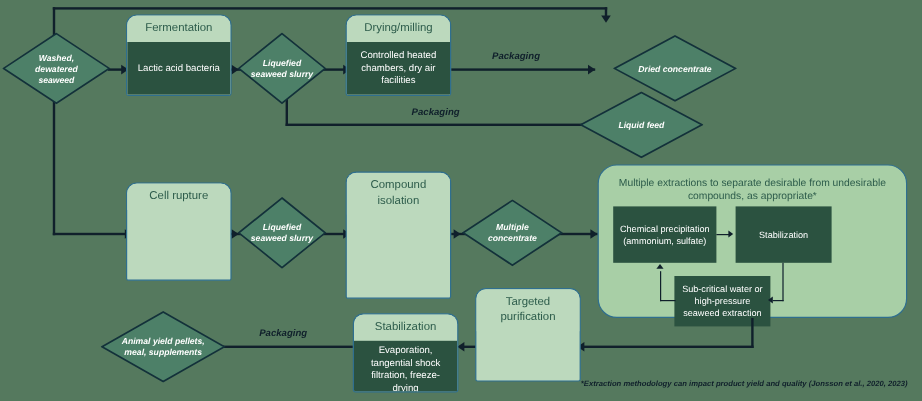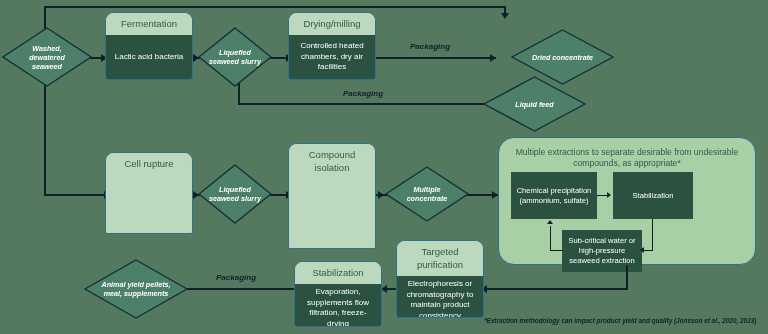--- a/index.html
+++ b/index.html
@@ -237,23 +237,22 @@
   <div class="proc" style="left:105px;top:152px;width:88px;height:82px;">
     <div class="hd">Cell rupture</div>
   </div>
 
   <div class="proc" style="left:288px;top:143px;width:88px;height:106px;">
     <div class="hd" style="line-height:12.5px;">Compound isolation</div>
   </div>
 
   <div class="proc" style="left:396px;top:240px;width:88px;height:78px;">
     <div class="hd" style="line-height:12.5px;">Targeted purification</div>
-    <div class="bd">Electrophoresis or chromatography to maintain product consistency</div>
   </div>
 
   <div class="proc" style="left:294px;top:261px;width:88px;height:66px;">
     <div class="hd">Stabilization</div>
-    <div class="bd">Evaporation, supplements flow filtration, freeze-drying</div>
+    <div class="bd">Evaporation, tangential shock filtration, freeze-drying</div>
   </div>
 
   <div class="footnote" style="left:484px;top:317px;">*Extraction methodology can impact product yield and quality (Jonsson et al., 2020, 2023)</div>
 
 </div>
 
 </body></html>

